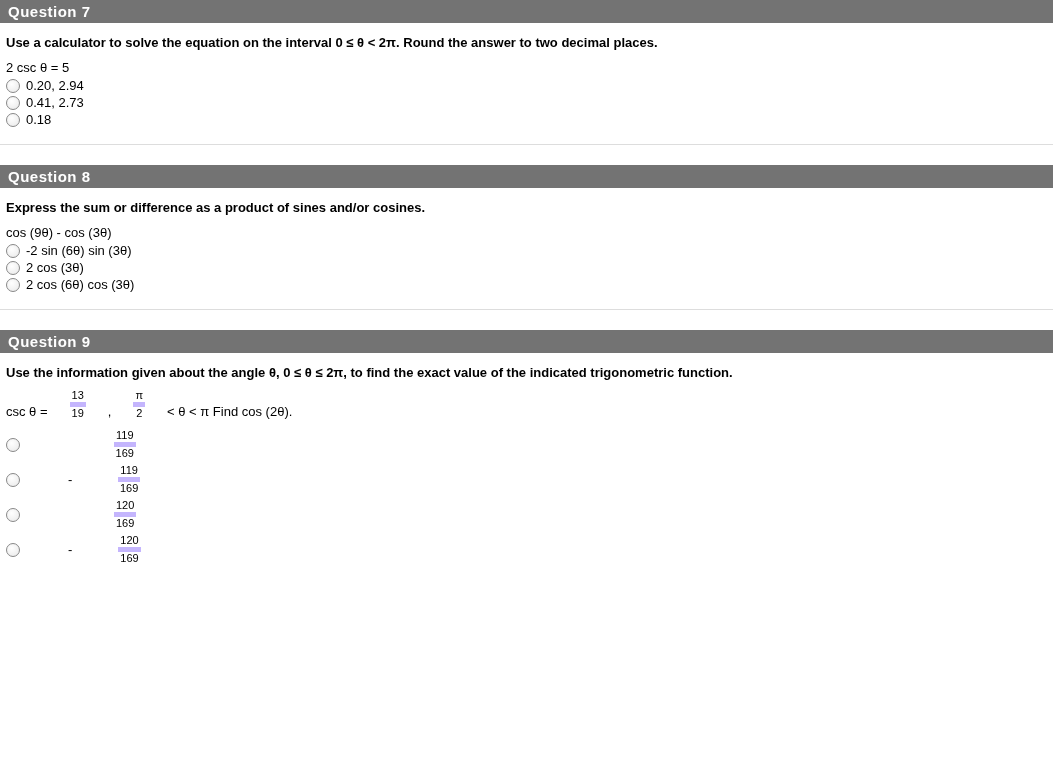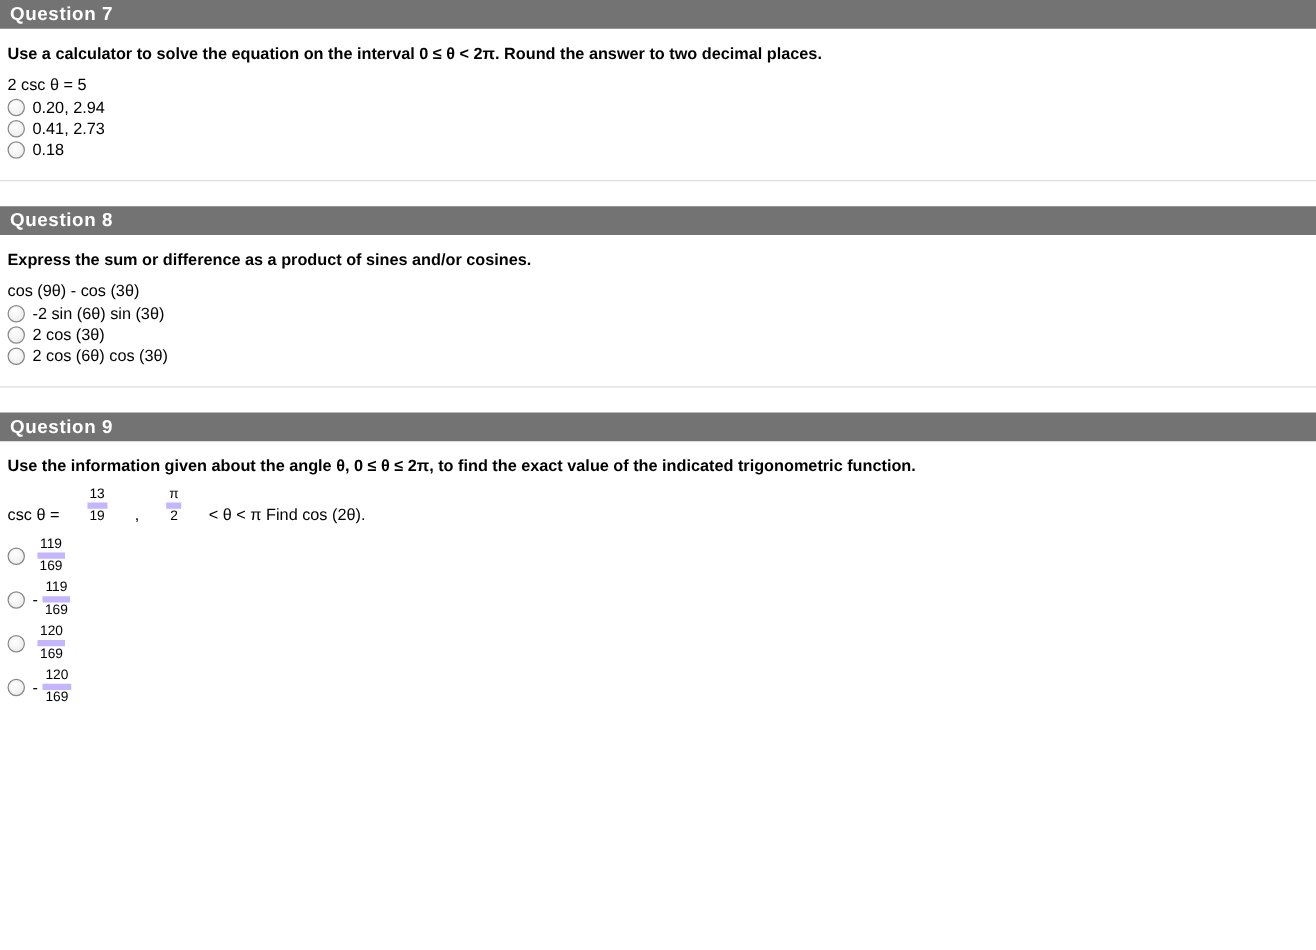--- a/index.html
+++ b/index.html
@@ -72,21 +72,21 @@
   .frac .num { border-bottom: 5px solid #c4b5fd; text-decoration: none; }
   .frac .den { padding-top: 1px; }
   .neg { margin-right: 2px; }
   .q9-eq {
     padding: 0 6px 8px 6px;
     font-size: 13px;
     display: flex;
     align-items: flex-end;
     gap: 20px;
   }
-  .option-row.frac-row { padding: 3px 0; }
+  .option-row.frac-row { padding: 3px 0; gap: 42px; }
 </style>
 </head>
 <body>
 
 <div class="question-block">
   <div class="question-header">Question 7</div>
   <div class="instruction">Use a calculator to solve the equation on the interval 0 ≤ θ &lt; 2π. Round the answer to two decimal places.</div>
   <div class="equation">2 csc θ = 5</div>
   <div class="options">
     <div class="option-row">

